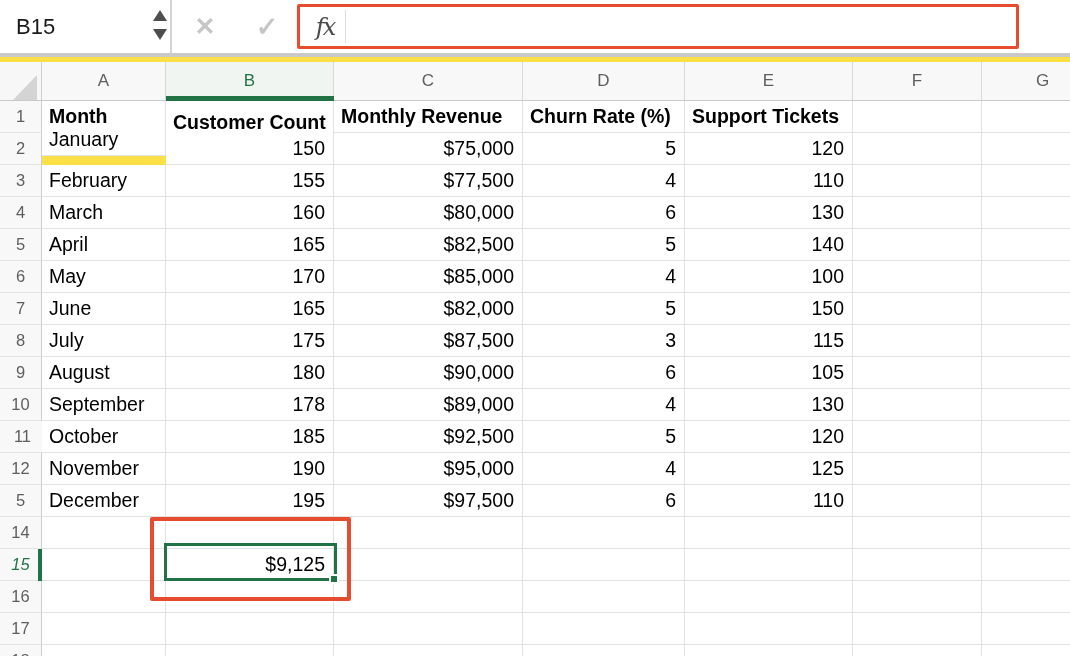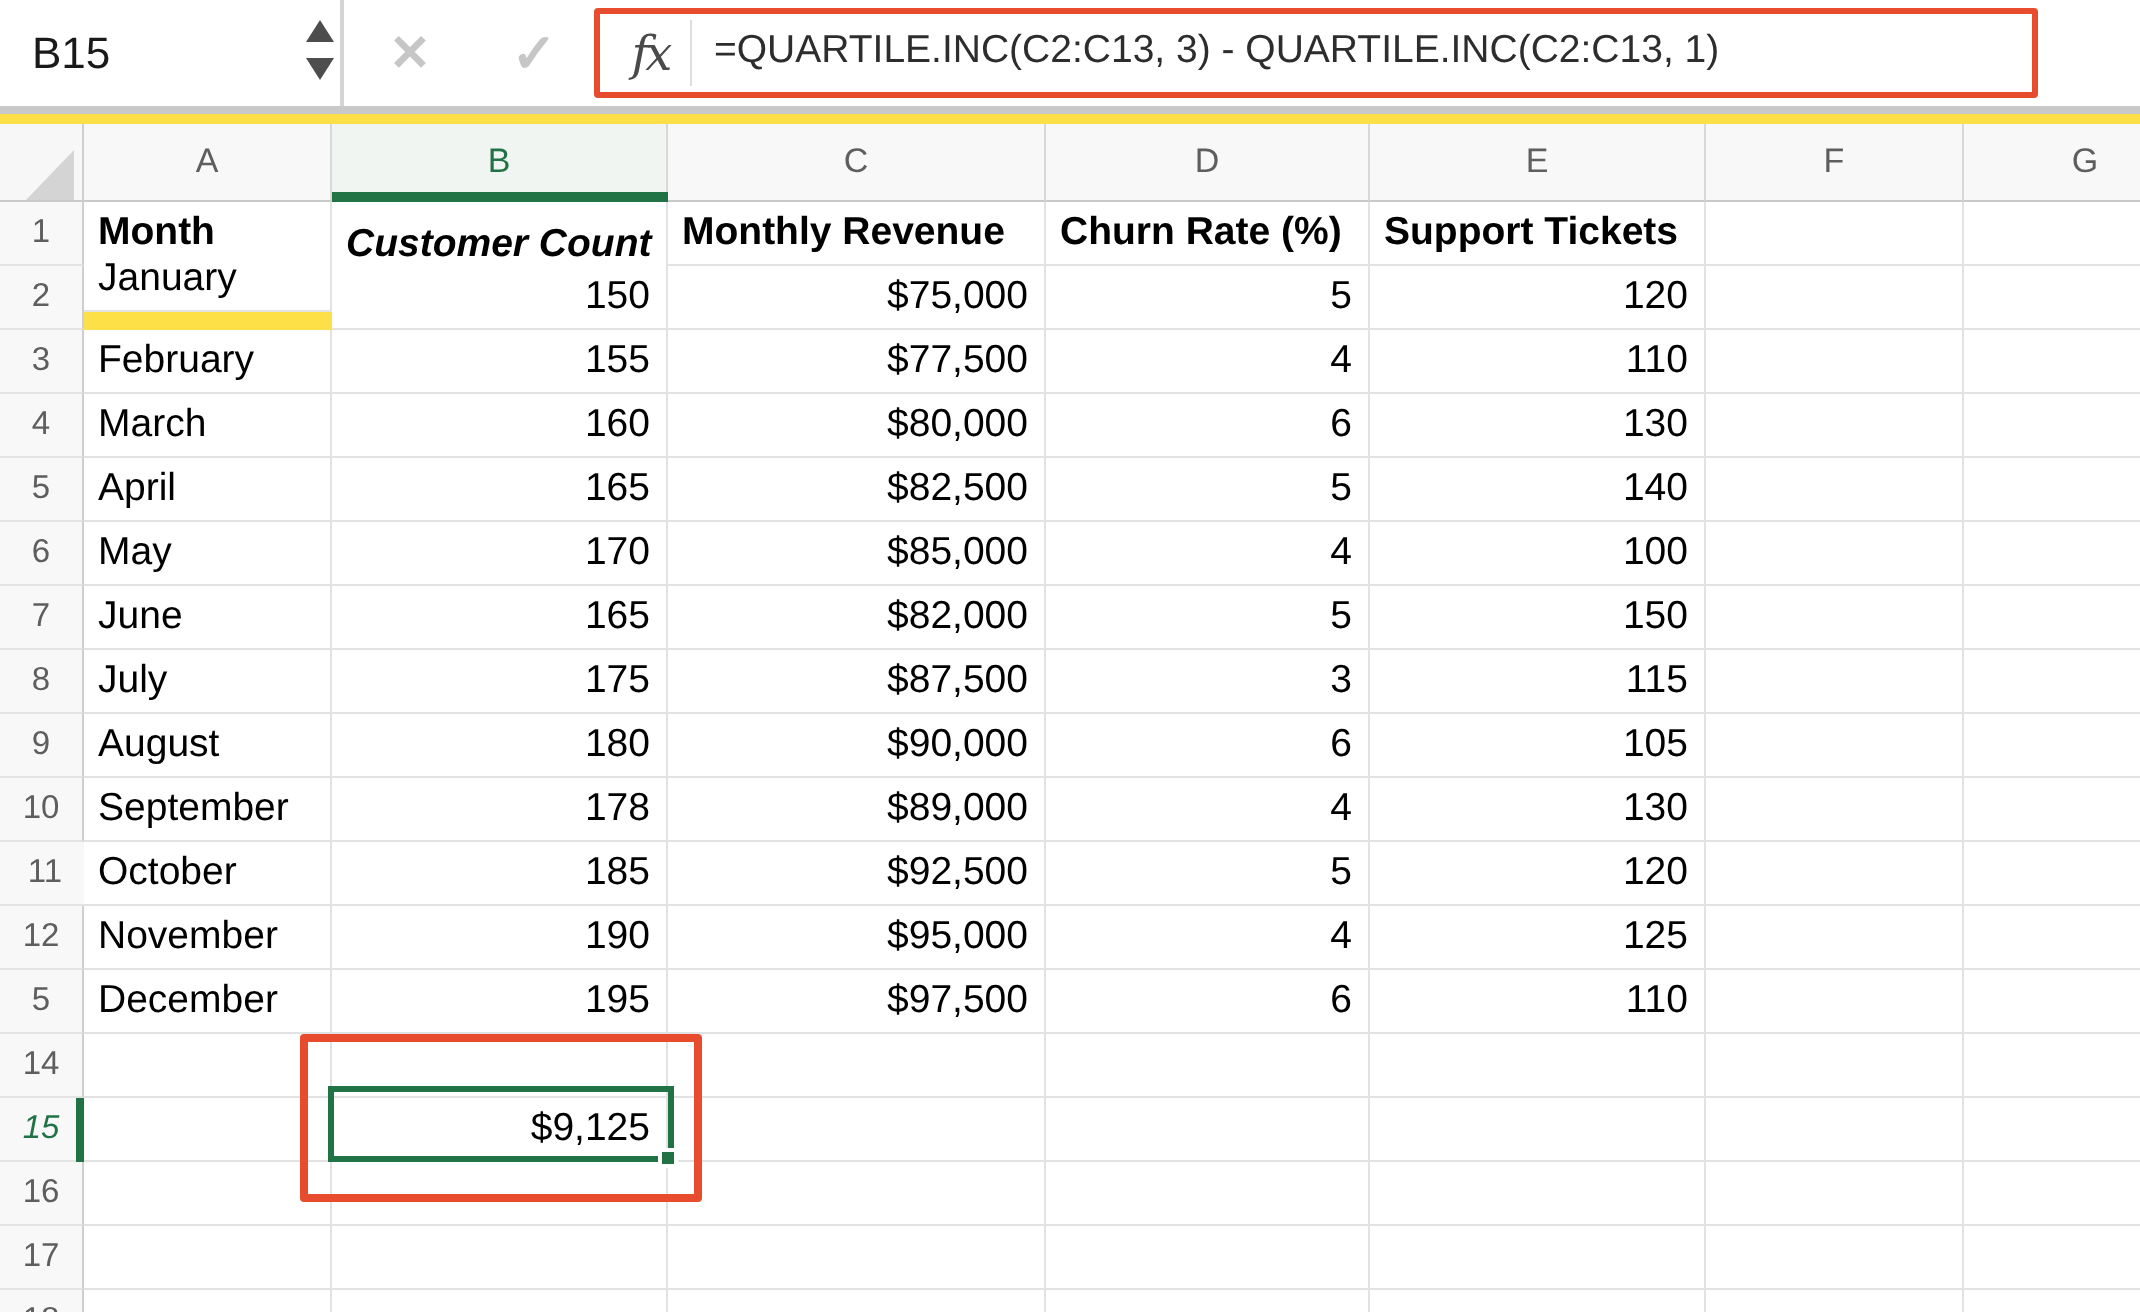--- a/index.html
+++ b/index.html
@@ -76,41 +76,40 @@
     <div class="fbtn btn-cancel">
       <span>✕</span>
     </div>
     <div class="fbtn btn-enter">
       <span>✓</span>
     </div>
     <div class="fbtn btn-fx">
       <span>fx</span>
     </div>
     <div class="vsep2"></div>
-    <div class="formula-text">=QUARTILE.INC(C2:C13, 3) - QUARTILE.INC(C2:C13, 1)</div>
     <div class="fbar-redbox"></div>
   </div>
 
   <div class="hsep"></div>
 
   <div class="corner">
     <div class="corner-tri"></div>
   </div>
 
   <div id="grid">
       <div class="colhdr" style="left: 42px; top: 62px; width: 124px; height: 39px;">A</div>
       <div class="colhdr sel" style="left: 166px; top: 62px; width: 168px; height: 39px;">B</div>
       <div class="colhdr" style="left: 334px; top: 62px; width: 189px; height: 39px;">C</div>
       <div class="colhdr" style="left: 523px; top: 62px; width: 162px; height: 39px;">D</div>
       <div class="colhdr" style="left: 685px; top: 62px; width: 168px; height: 39px;">E</div>
       <div class="colhdr" style="left: 853px; top: 62px; width: 129px; height: 39px;">F</div>
       <div class="colhdr" style="left: 982px; top: 62px; width: 122px; height: 39px;">G</div>
       <div class="rowhdr" style="left: 0px; top: 101px; width: 42px; height: 32px;">1</div>
       <div class="cell al bold" style="left: 42px; top: 101px; width: 124px; height: 32px;">Month</div>
-      <div class="cell al bold" style="left: 166px; top: 101px; width: 168px; height: 44px; font-style: italic;">Customer Count</div>
+      <div class="cell al bold" style="left: 166px; top: 101px; width: 168px; height: 44px;">Customer Count</div>
       <div class="cell al bold" style="left: 334px; top: 101px; width: 189px; height: 32px;">Monthly Revenue</div>
       <div class="cell al bold" style="left: 523px; top: 101px; width: 162px; height: 32px;">Churn Rate (%)</div>
       <div class="cell al bold" style="left: 685px; top: 101px; width: 168px; height: 32px;">Support Tickets</div>
       <div class="cell" style="left: 853px; top: 101px; width: 129px; height: 32px;"></div>
       <div class="cell" style="left: 982px; top: 101px; width: 122px; height: 32px;"></div>
       <div class="rowhdr" style="left: 0px; top: 133px; width: 42px; height: 32px;">2</div>
       <div class="cell al" style="left: 42px; top: 124px; width: 124px; height: 32px;">January</div>
       <div class="cell ar" style="left: 166px; top: 133px; width: 168px; height: 32px;">150</div>
       <div class="cell ar" style="left: 334px; top: 133px; width: 189px; height: 32px;">$75,000</div>
       <div class="cell ar" style="left: 523px; top: 133px; width: 162px; height: 32px;">5</div>

